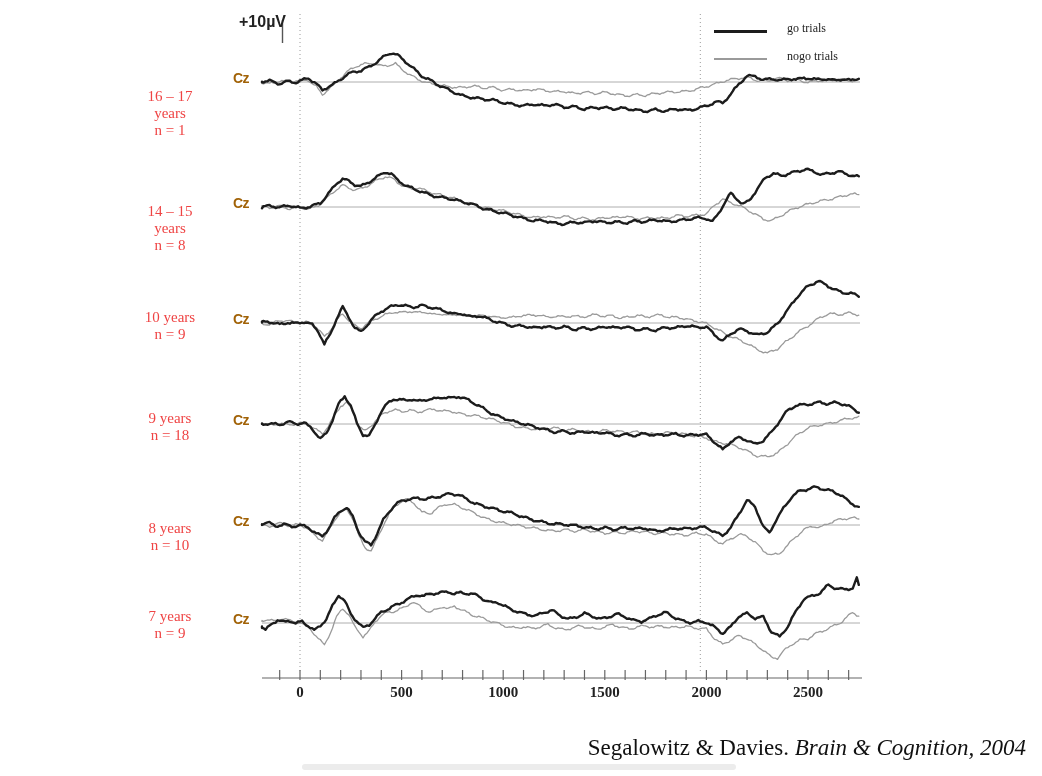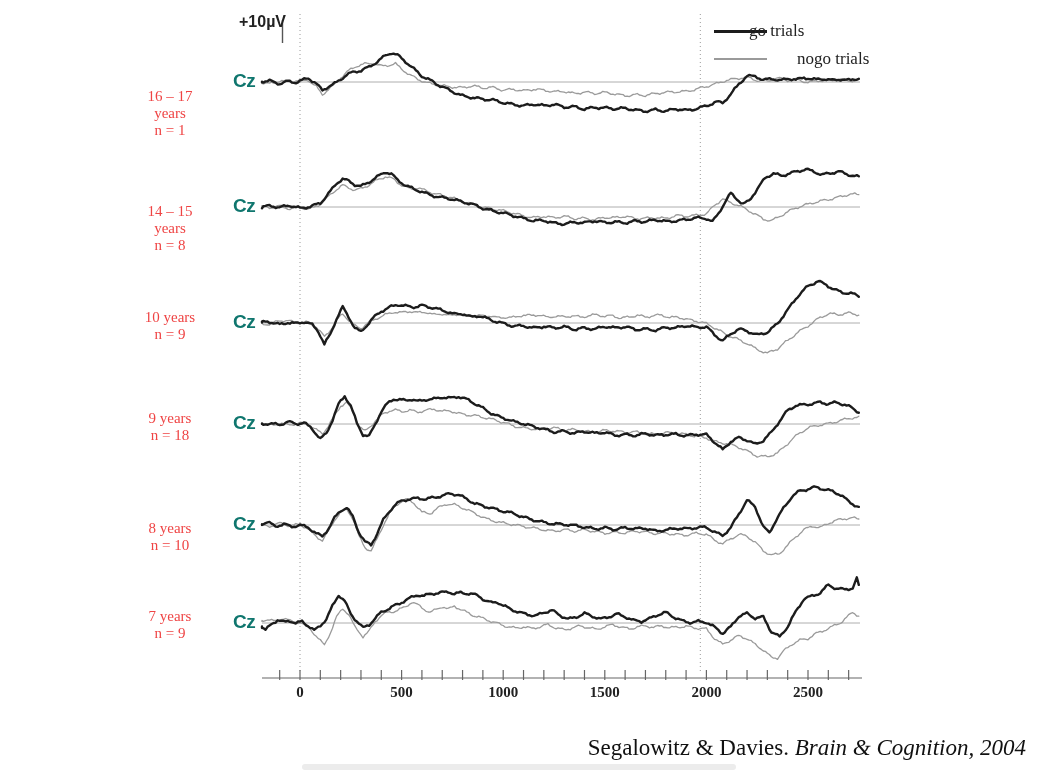--- a/index.html
+++ b/index.html
@@ -8,30 +8,30 @@
     font-family:"Liberation Serif", serif;color:#1a1a1a;
   }
   #plot{position:absolute;left:0;top:0;}
   .scale-label{
     position:absolute;left:239px;top:13px;
     font-family:"Liberation Sans", sans-serif;font-size:16px;font-weight:bold;color:#222;
   }
   .legend-line{position:absolute;width:53px;}
   .legend-line.go{left:714px;top:30px;height:3px;background:#1c1c1c;}
   .legend-line.nogo{left:714px;top:58px;height:2px;background:#9a9a9a;}
-  .legend-text{position:absolute;left:749px;font-size:17px;color:#222;}
+  .legend-text{position:absolute;left:787px;font-size:12px;color:#222;}
   .legend-text.go{top:21px;}
-  .legend-text.nogo{top:49px;margin-left:48px;}
+  .legend-text.nogo{top:49px;}
   .panel-label{
     position:absolute;left:108px;width:124px;text-align:center;
     font-size:15px;line-height:17px;color:#ef4444;
   }
   .electrode-label{
     position:absolute;left:233px;width:34px;
-    font-family:"Liberation Sans", sans-serif;font-weight:bold;font-size:19px;color:#0f766e;
+    font-family:"Liberation Sans", sans-serif;font-weight:bold;font-size:14px;color:#a16207;
     letter-spacing:-0.5px;
   }
   .citation{
     position:absolute;left:10px;top:735px;width:1016px;text-align:right;
     font-size:23px;color:#111;
   }
   .citation .src{font-style:italic;}
   .artifact-bar{
     position:absolute;left:302px;top:764px;width:434px;height:6px;
     background:#ececec;border-radius:3px;

